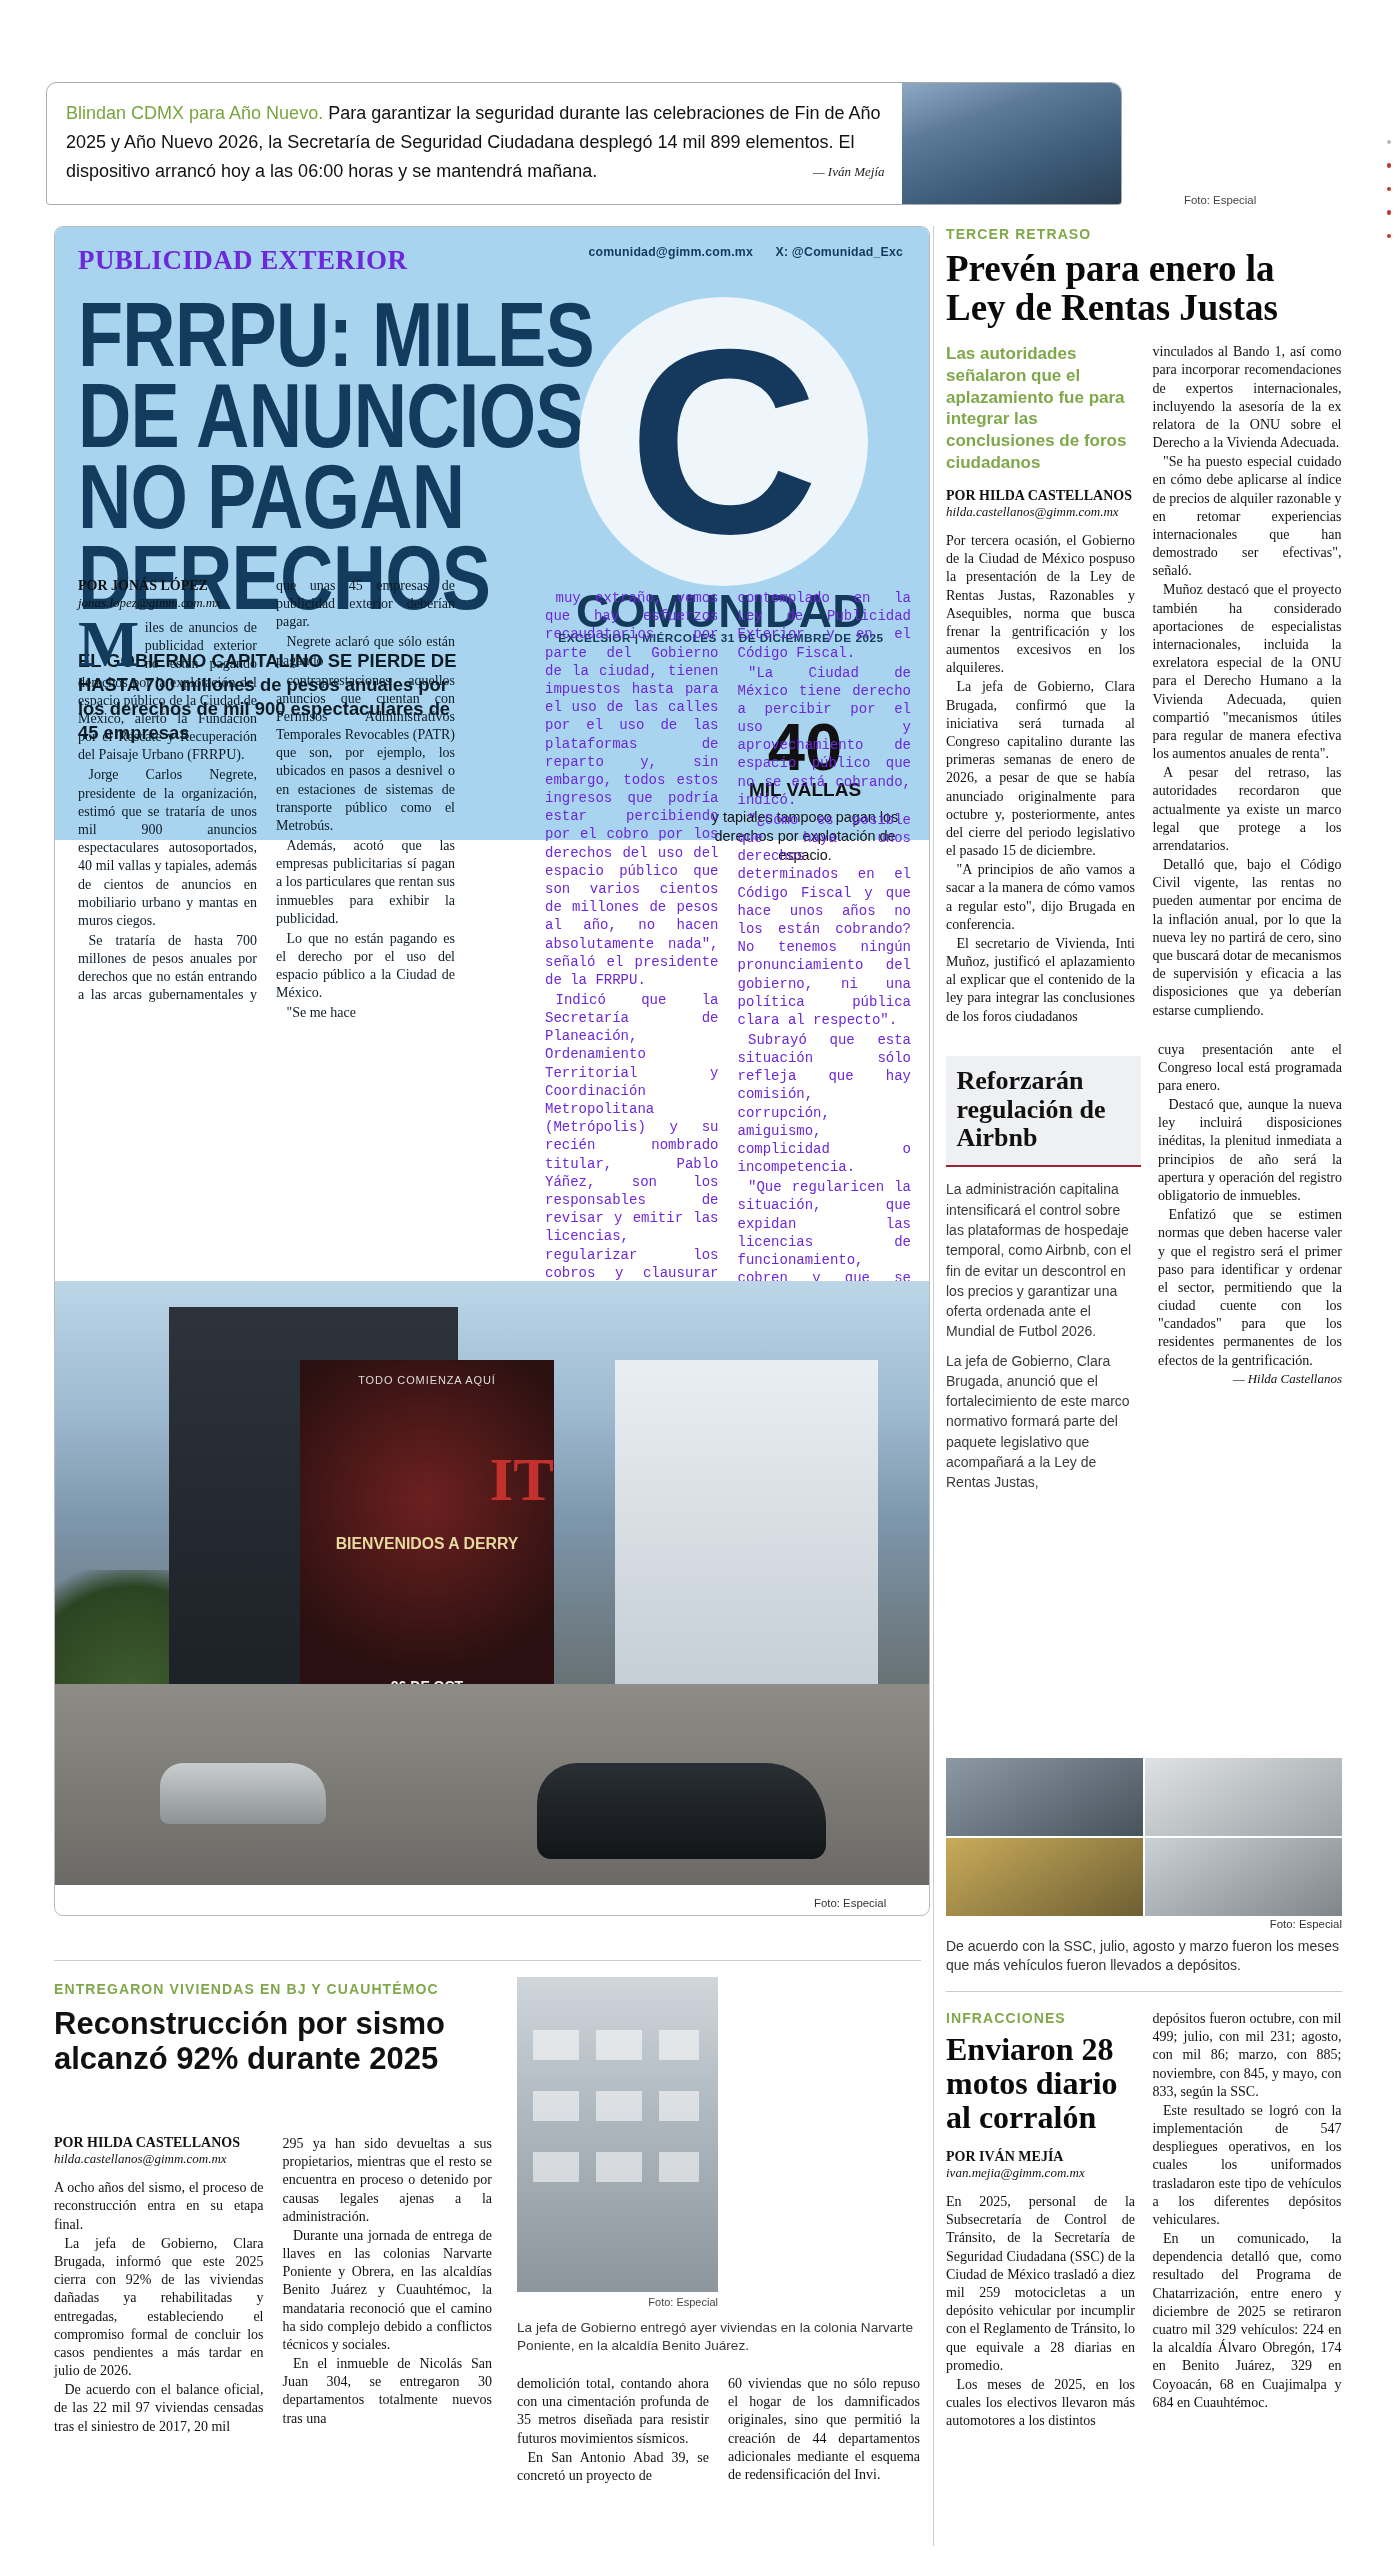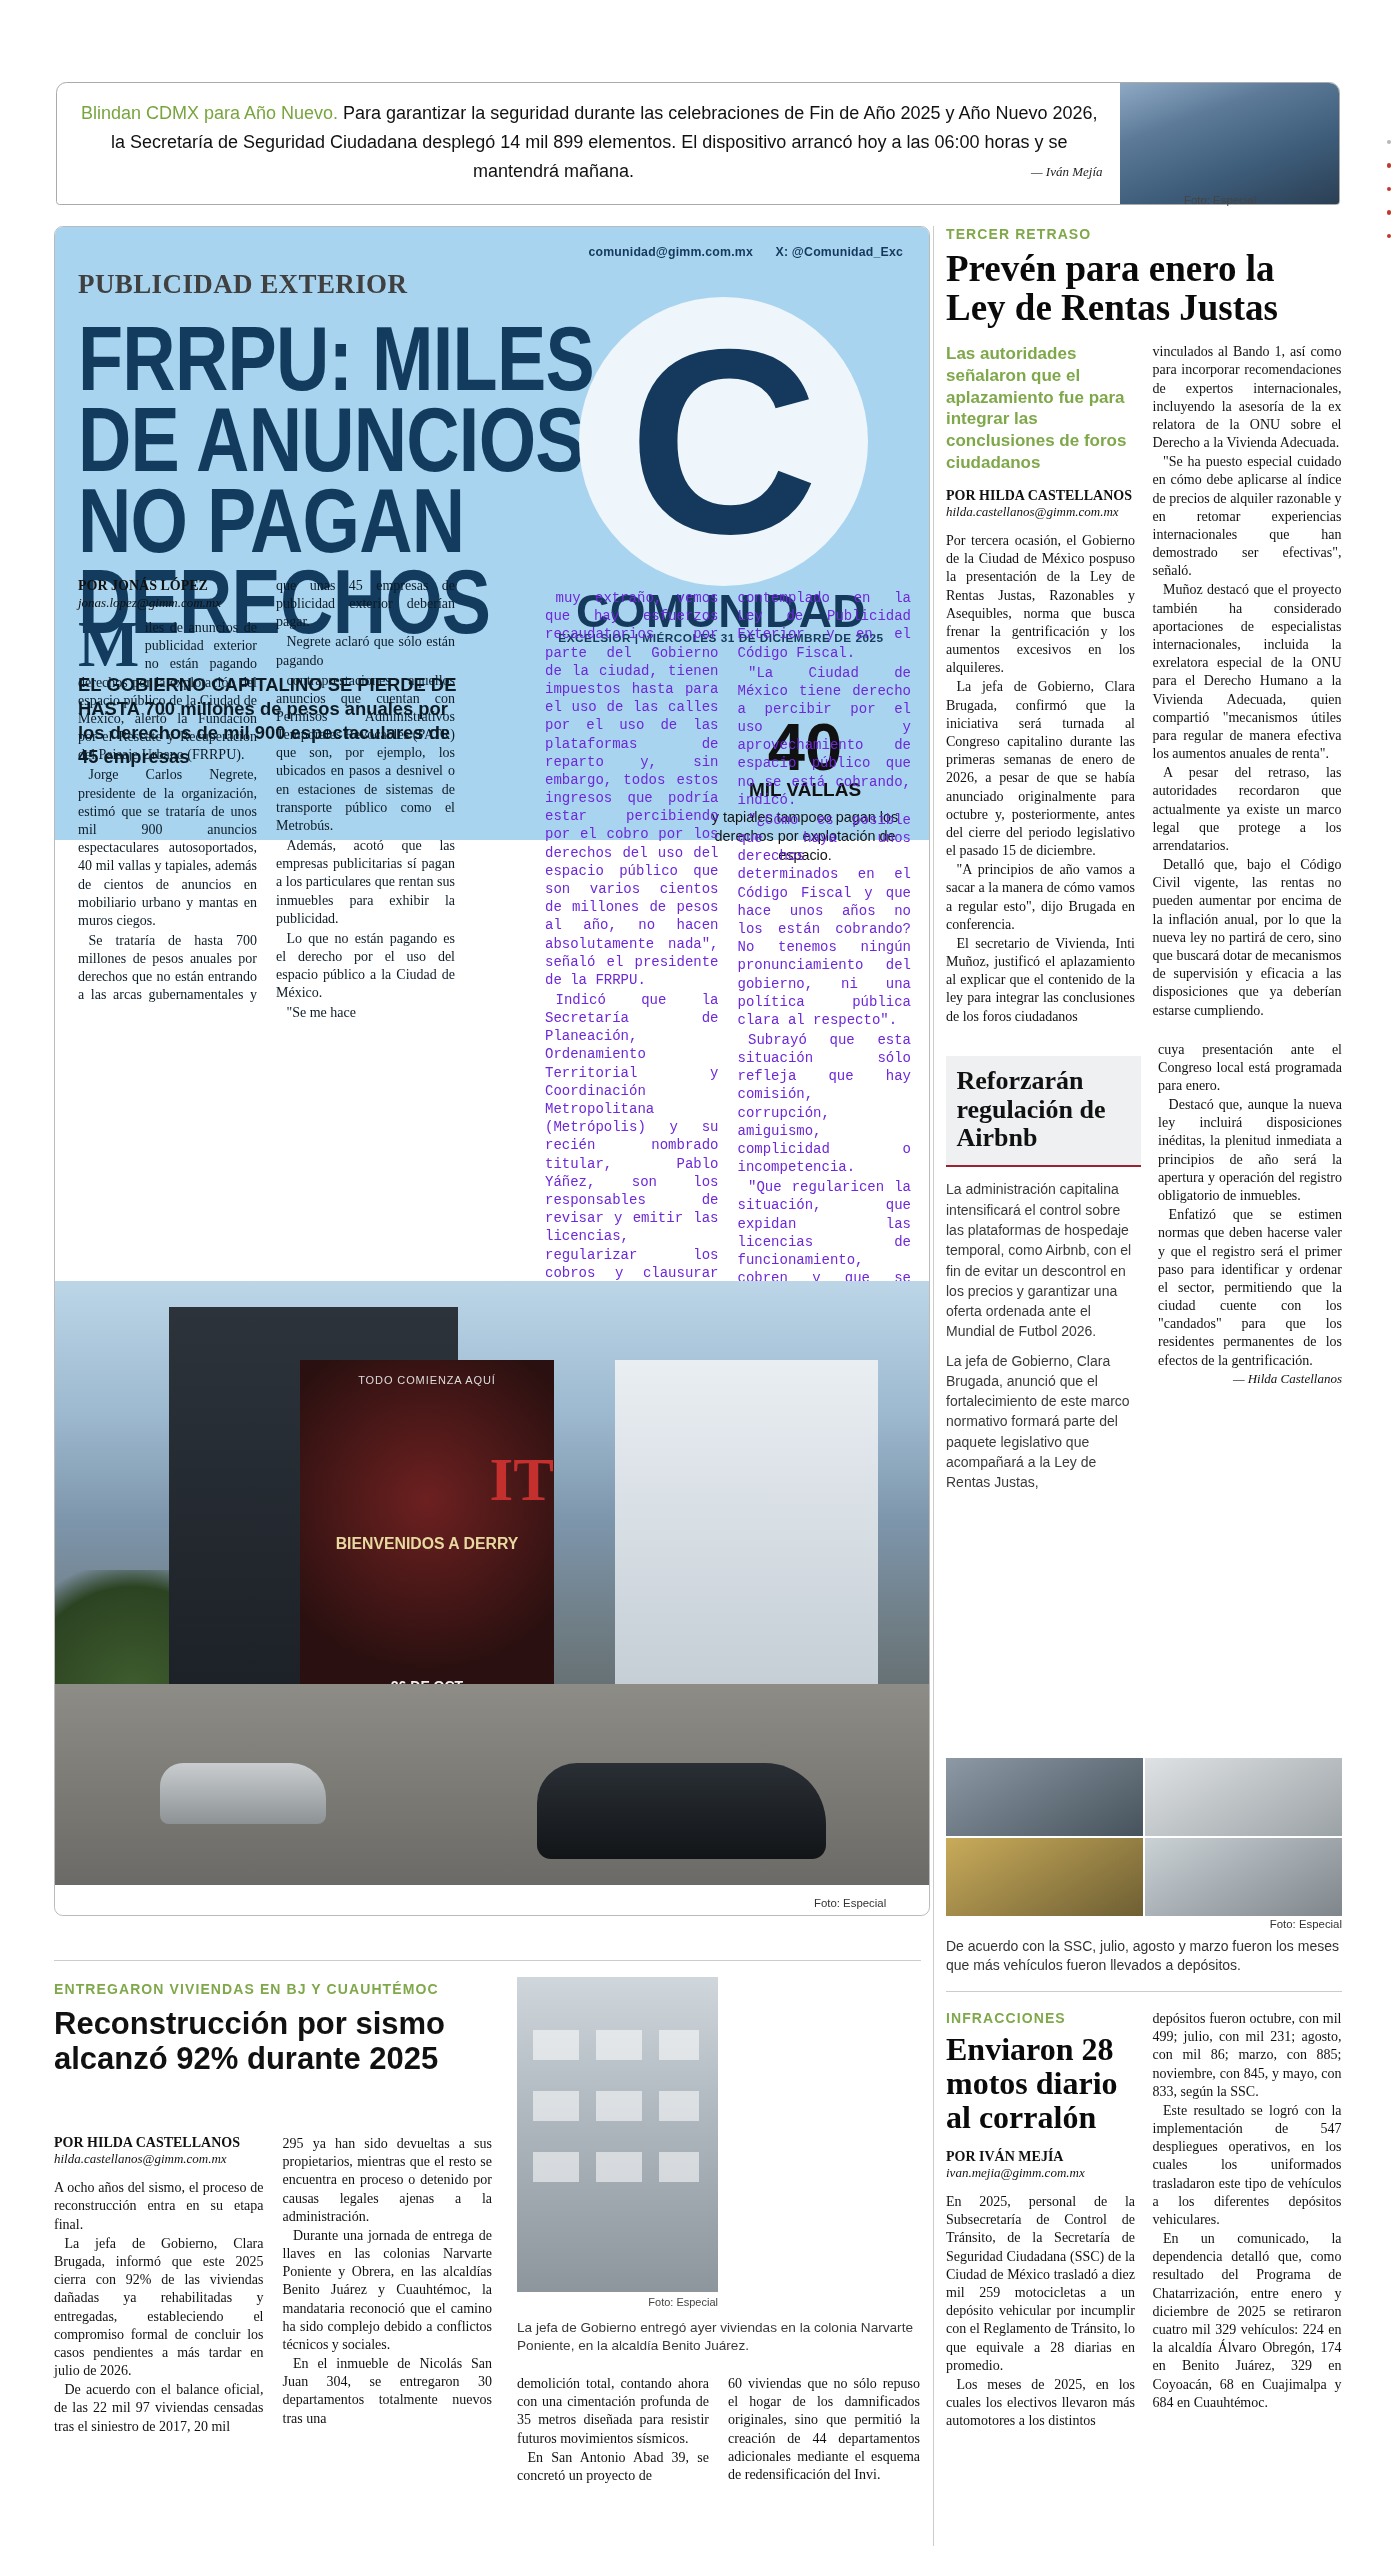--- a/index.html
+++ b/index.html
@@ -7,23 +7,23 @@
     width: 1401px; height: 2576px;
     background: #ffffff;
     font-family: "Liberation Sans", sans-serif;
     position: relative;
     overflow: hidden;
   }
   .page { position: relative; width: 1401px; height: 2576px; padding: 0 42px; }
 
   
   .topbanner {
-    position: absolute; left: 56px; top: 82px; width: 1284px; height: 123px;
+    position: absolute; left: 46px; top: 82px; width: 1076px; height: 123px;
     border: 0.9px solid #aaa; border-radius: 10.5px 10.5px 3.5px 3.5px;
-    display: flex; overflow: hidden; background: #fff; text-align: center;
+    display: flex; overflow: hidden; background: #fff;
   }
   .topbanner-text {
     flex: 1; padding: 15.8px 17.5px 8.8px 19px;
     font-family: "Liberation Sans", sans-serif;
     font-size: 18px; line-height: 1.62; color: #111;
   }
   .topbanner-lead { color: #78a53e; font-weight: 400; }
   .topbanner-credit {
     float: right; font-style: italic; font-size: 13px; color: #222;
     font-family: "Liberation Serif", serif; margin-top: 3.5px;
@@ -44,21 +44,21 @@
   
   .hero {
     position: absolute; left: 54px; top: 226px; width: 876px; height: 1690px;
     border: 0.9px solid #bbb; border-radius: 8.8px; overflow: hidden; background: #fff;
   }
   .hero-head {
     background: #a9d4ef; padding: 17.5px 23px 14px 23px; position: relative; min-height: 613px;
   }
   .kicker-pub {
     font-family: "Liberation Serif", serif; font-weight: bold; font-size: 27px;
-    letter-spacing: 0.4px; color: #404040; margin-top: 24px;
+    letter-spacing: 0.4px; color: #6d28d9;
   }
   .contact-line {
     position: absolute; right: 26px; top: 17.5px; font-size: 12.3px; color: #14395c;
     font-weight: bold; letter-spacing: 0.2px;
   }
   .contact-line .xmark { margin-left: 19px; }
   .hero-title {
     font-family: "Liberation Sans Narrow","Liberation Sans",sans-serif;
     font-weight: bold; color: #123b5e; font-size: 90px; line-height: .90;
     letter-spacing: -0.9px; margin-top: 19px; transform: scaleX(.82); transform-origin: left top;

